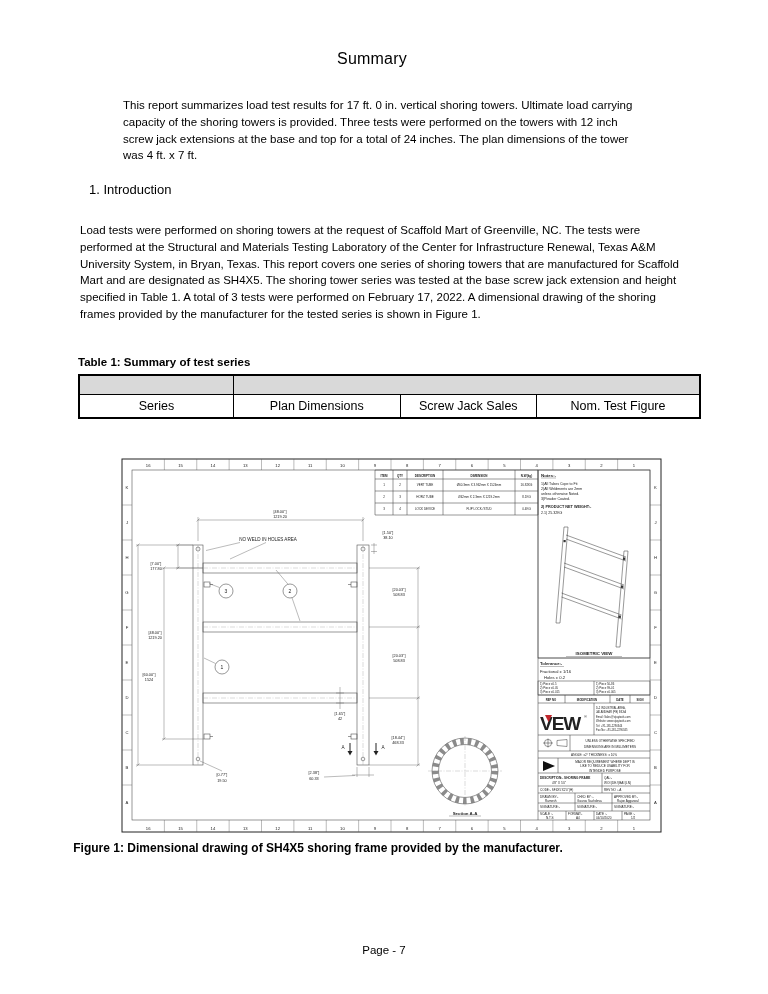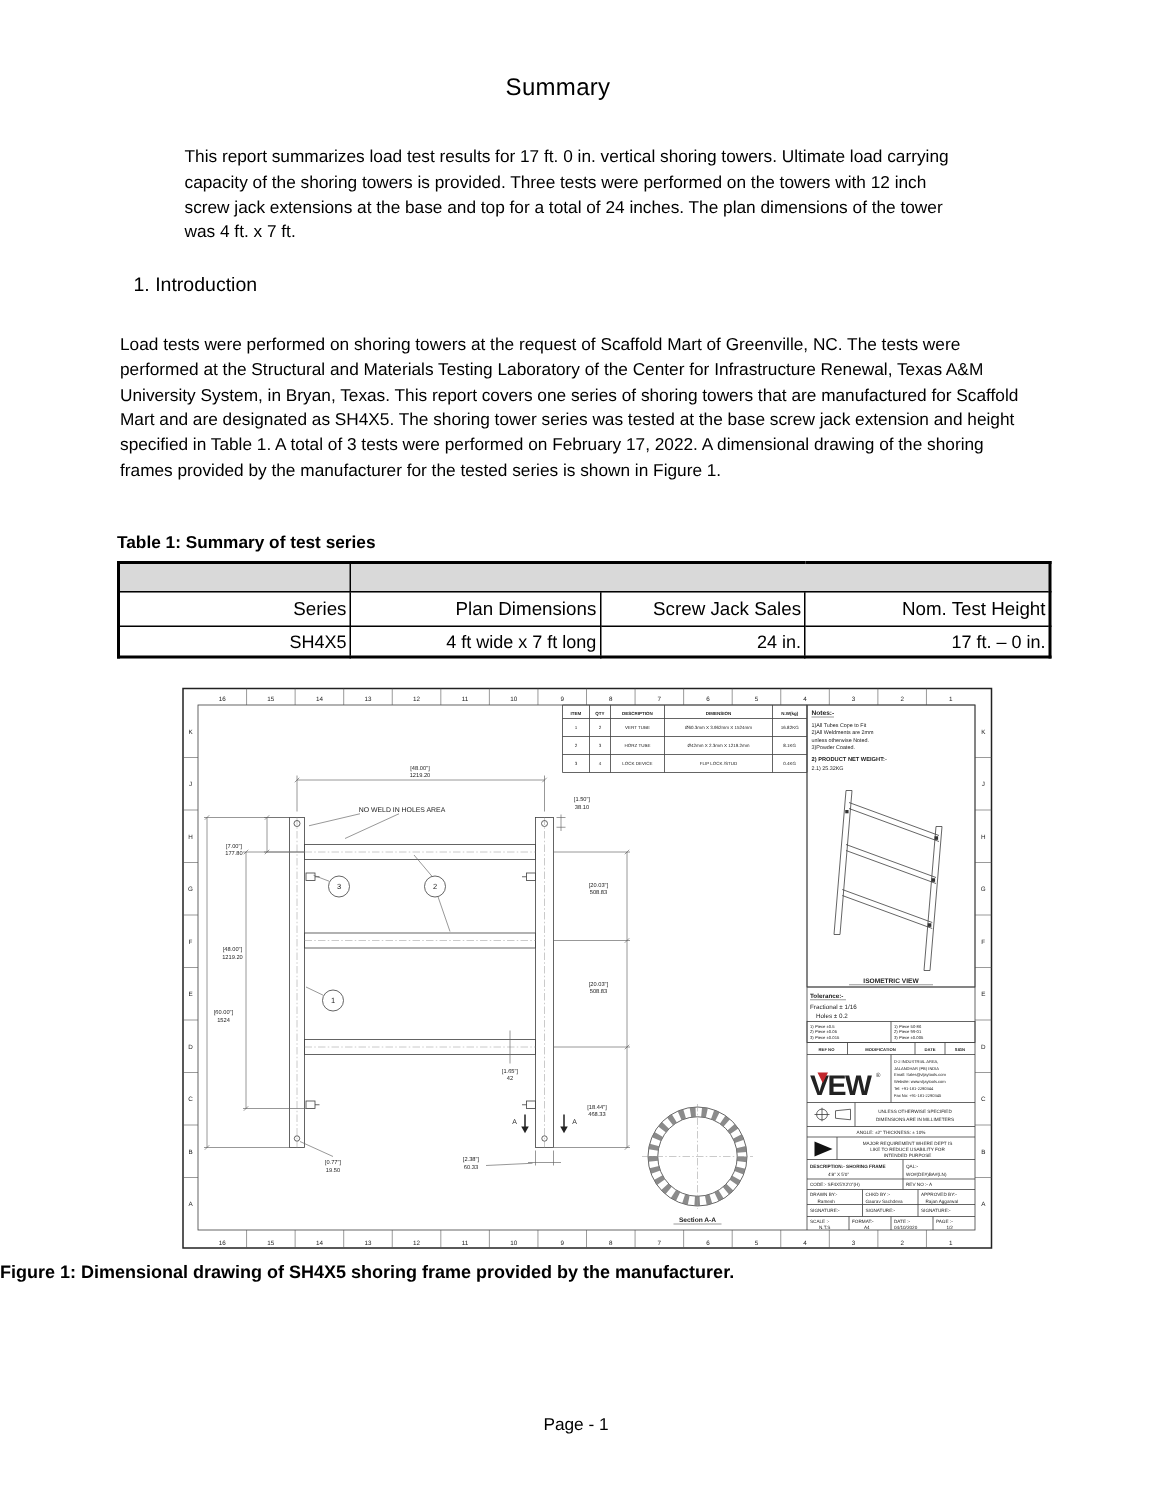--- a/index.html
+++ b/index.html
@@ -5,26 +5,26 @@
   html,body{margin:0;padding:0}
   body{width:768px;height:994px;background:#fff;color:#000;
        font-family:"Liberation Sans",sans-serif;position:relative;overflow:hidden}
   .abs{position:absolute}
   #summary-title{top:50px;left:0;width:744px;text-align:center;font-size:16px;letter-spacing:.2px}
   #summary-body{top:97px;left:123px;width:521px;font-size:11.5px;line-height:16.8px}
   #intro-heading{top:182px;left:89px;font-size:13px}
   #intro-body{top:222px;left:80px;width:610px;font-size:11.5px;line-height:16.8px}
   #table-caption{top:356px;left:78px;width:623px;text-align:left;font-weight:bold;font-size:11.5px}
   #t1{top:374px;left:78px;width:623px;border-collapse:collapse;border:2px solid #000}
-  #t1 td{border:1px solid #000;font-size:12px;text-align:right;padding:1px 2px}
+  #t1 td{border:1px solid #000;font-size:12px;text-align:center;padding:1px 2px}
   #t1 .shade td{background:#d9d9d9;height:16px}
   #t1 .hdr td{height:20px;font-size:12.5px}
   #t1 .datarow td{height:17px}
   #fig{top:455px;left:118px;width:546px;height:381px}
-  #fig-caption{top:841px;left:0;width:636px;font-weight:bold;font-size:12px}
+  #fig-caption{top:841px;left:0;width:636px;text-align:center;font-weight:bold;font-size:12px}
   #page-footer{top:944px;left:0;width:768px;text-align:center;font-size:11.5px}
   svg text{fill:#222;font-family:"Liberation Sans",sans-serif}
   .ln{stroke:#444;stroke-width:.55;fill:none}
   .thin{stroke:#555;stroke-width:.4;fill:none}
   .ln4{stroke:#555;stroke-width:.4;fill:none}
   .dim{stroke:#666;stroke-width:.45;fill:none}
   .cl{stroke:#999;stroke-width:.35;stroke-dasharray:5 1.5 1 1.5;fill:none}
   .hatch{stroke:#777;stroke-width:6.5;fill:none;stroke-dasharray:3.5 4;opacity:.85}
   .borderbox{stroke:#222;stroke-width:1;fill:none}
 </style>
@@ -50,27 +50,21 @@
       </colgroup>
     <tbody>
         <tr class="shade">
       <td></td>
       <td colspan="3"></td>
     </tr>
     <tr class="hdr">
       <td>Series</td>
       <td>Plan Dimensions</td>
       <td>Screw Jack Sales</td>
-      <td>Nom. Test Height</td>
-    </tr>
-    <tr class="datarow">
-      <td>SH4X5</td>
-      <td>4 ft wide x 7 ft long</td>
-      <td>24 in.</td>
-      <td>17 ft. – 0 in.</td>
+      <td>Nom. Test Figure</td>
     </tr>
   </tbody>
     </table>
 
   <svg class="abs" id="fig" viewBox="0 0 546 381">
 
     <g>
       <rect x="4" y="4" width="539" height="373" class="borderbox"></rect>
       <rect x="14" y="15" width="518" height="350" class="ln"></rect>
     </g>
@@ -408,14 +402,14 @@
       <circle cx="347" cy="316" r="33" class="ln" stroke-width="0.7"></circle>
       <circle cx="347" cy="316" r="26.5" class="ln"></circle>
       <circle cx="347" cy="316" r="29.7" class="hatch"></circle>
       <path class="cl" d="M310 316H384 M347 281V351"></path>
       <text x="347" y="359.5" font-size="4.4" font-weight="bold" text-anchor="middle">Section A-A</text>
       <line x1="331" y1="361" x2="363" y2="361" class="thin"></line>
     </g>
   </svg>
 
   <div class="abs" id="fig-caption">Figure 1: Dimensional drawing of SH4X5 shoring frame provided by the manufacturer.</div>
-  <div class="abs" id="page-footer">Page - 1</div>
+  <div class="abs" id="page-footer">Page - 7</div>
 </main>
 
 </body></html>

